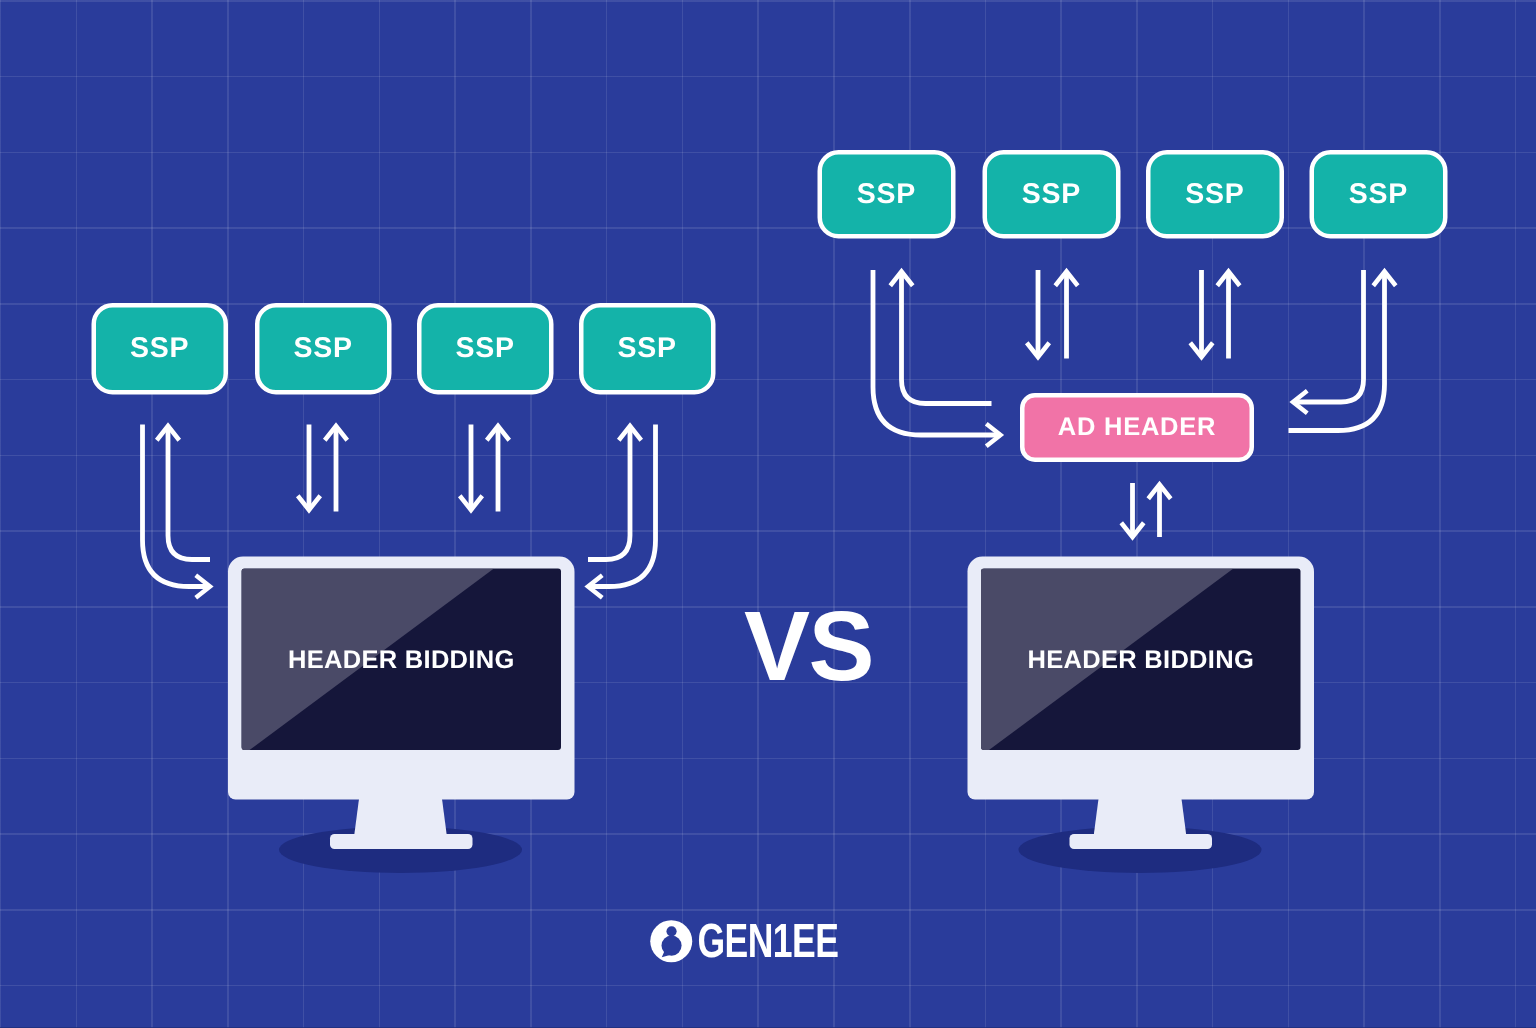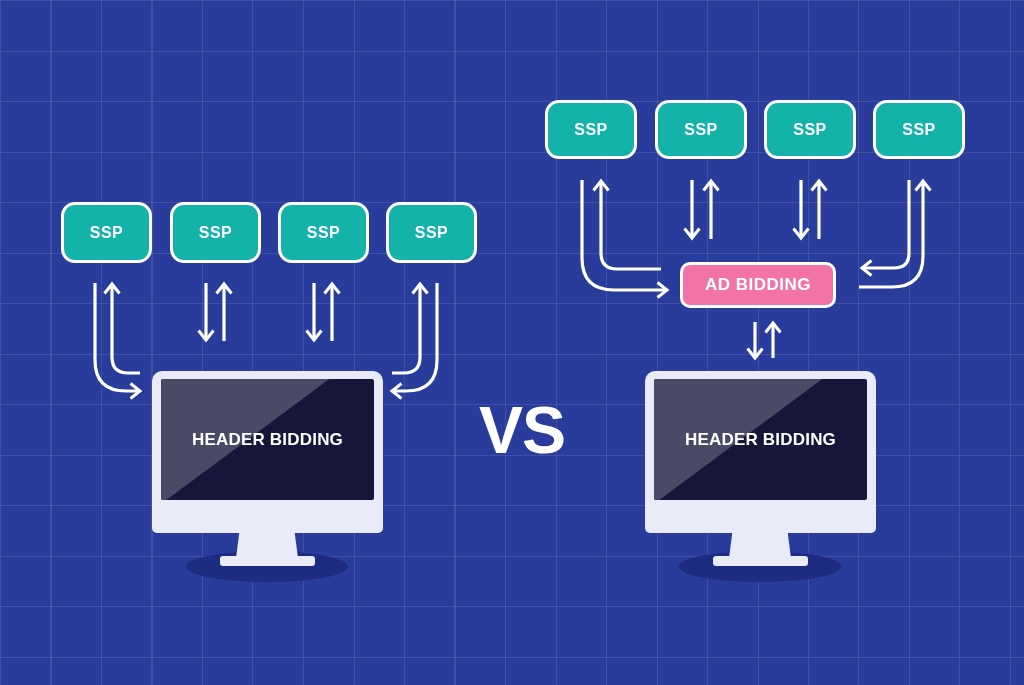--- a/index.html
+++ b/index.html
@@ -26,21 +26,21 @@
   .arrows{position:absolute;left:0;top:0;width:1024px;height:685px;z-index:4;pointer-events:none;}
   .arrows path{stroke:var(--arrow);stroke-width:3.2;fill:none;}
   #arw path{stroke:var(--arrow);stroke-width:3;fill:none;}
 
   .ssp{
     position:absolute;z-index:5;
     background:var(--ssp-teal);
     border:3px solid #fff;border-radius:14px;
     display:flex;align-items:center;justify-content:center;
     box-sizing:border-box;
-    color:var(--text);font-weight:700;font-size:16px;letter-spacing:.5px;
+    color:var(--text);font-weight:700;font-size:19px;letter-spacing:.5px;
   }
   .ssp.row-left{top:202px;width:91px;height:61px;}
   .ssp.row-right{top:100px;width:92px;height:59px;}
 
   .adserver{
     position:absolute;z-index:5;left:680px;top:262px;width:156px;height:46px;
     background:var(--ad-server-pink);
     border:3px solid #fff;border-radius:10px;
     box-sizing:border-box;
     display:flex;align-items:center;justify-content:center;
@@ -73,21 +73,21 @@
   .monitor .glare{
     position:absolute;left:0;top:0;width:100%;height:100%;
     background:var(--screen-light);
     clip-path:polygon(0 0,79% 0,2.5% 100%,0 100%);
   }
   .screen-label{
     position:relative;z-index:2;text-align:center;
     color:var(--text);font-weight:700;font-size:17px;line-height:22px;letter-spacing:.2px;
   }
   .vs{
-    position:absolute;left:462px;top:392px;width:120px;z-index:5;text-align:center;
+    position:absolute;left:462px;top:392px;width:120px;z-index:5;text-align:right;
     color:var(--text);font-weight:700;font-size:66px;letter-spacing:-1px;
   }
   .brand{
     position:absolute;left:0;right:0;top:609px;z-index:5;
     display:flex;align-items:center;justify-content:center;gap:3px;
   }
   .brand-text{
     color:var(--text);font-weight:700;font-size:32px;letter-spacing:-.5px;
     transform:scaleX(.74);transform-origin:left center;
   }
@@ -146,21 +146,21 @@
       <span>SSP</span>
     </div>
   <div class="ssp row-right" style="left:764px">
       <span>SSP</span>
     </div>
   <div class="ssp row-right" style="left:873px">
       <span>SSP</span>
     </div>
 
   <div class="adserver">
-    <span>AD BIDDING</span>
+    <span>AD HEADER</span>
   </div>
 
   <div class="monitor" style="left:152px">
     <div class="shadow"></div>
     <div class="neck"></div>
     <div class="base"></div>
     <div class="frame">
       <div class="screen">
         <div class="glare"></div>
         <div class="screen-label">
@@ -179,14 +179,23 @@
         <div class="glare"></div>
         <div class="screen-label">
           <div>HEADER BIDDING</div>
         </div>
       </div>
     </div>
   </div>
 
   <div class="vs">VS</div>
 
+  <div class="brand">
+    <svg width="29" height="29" viewBox="0 0 29 29" aria-hidden="true">
+      <circle cx="14.5" cy="14.5" r="14" fill="#ffffff"></circle>
+      <circle cx="14.7" cy="7.9" r="3.4" fill="var(--background)"></circle>
+      <circle cx="14.7" cy="17.4" r="6.7" fill="var(--background)"></circle>
+      <path d="M 10.2 20.5 L 8.2 25.2 L 13.6 23.6 Z" fill="var(--background)"></path>
+    </svg>
+    <span class="brand-text">GEN1EE</span>
+  </div>
 
 </div>
 
 </body></html>

